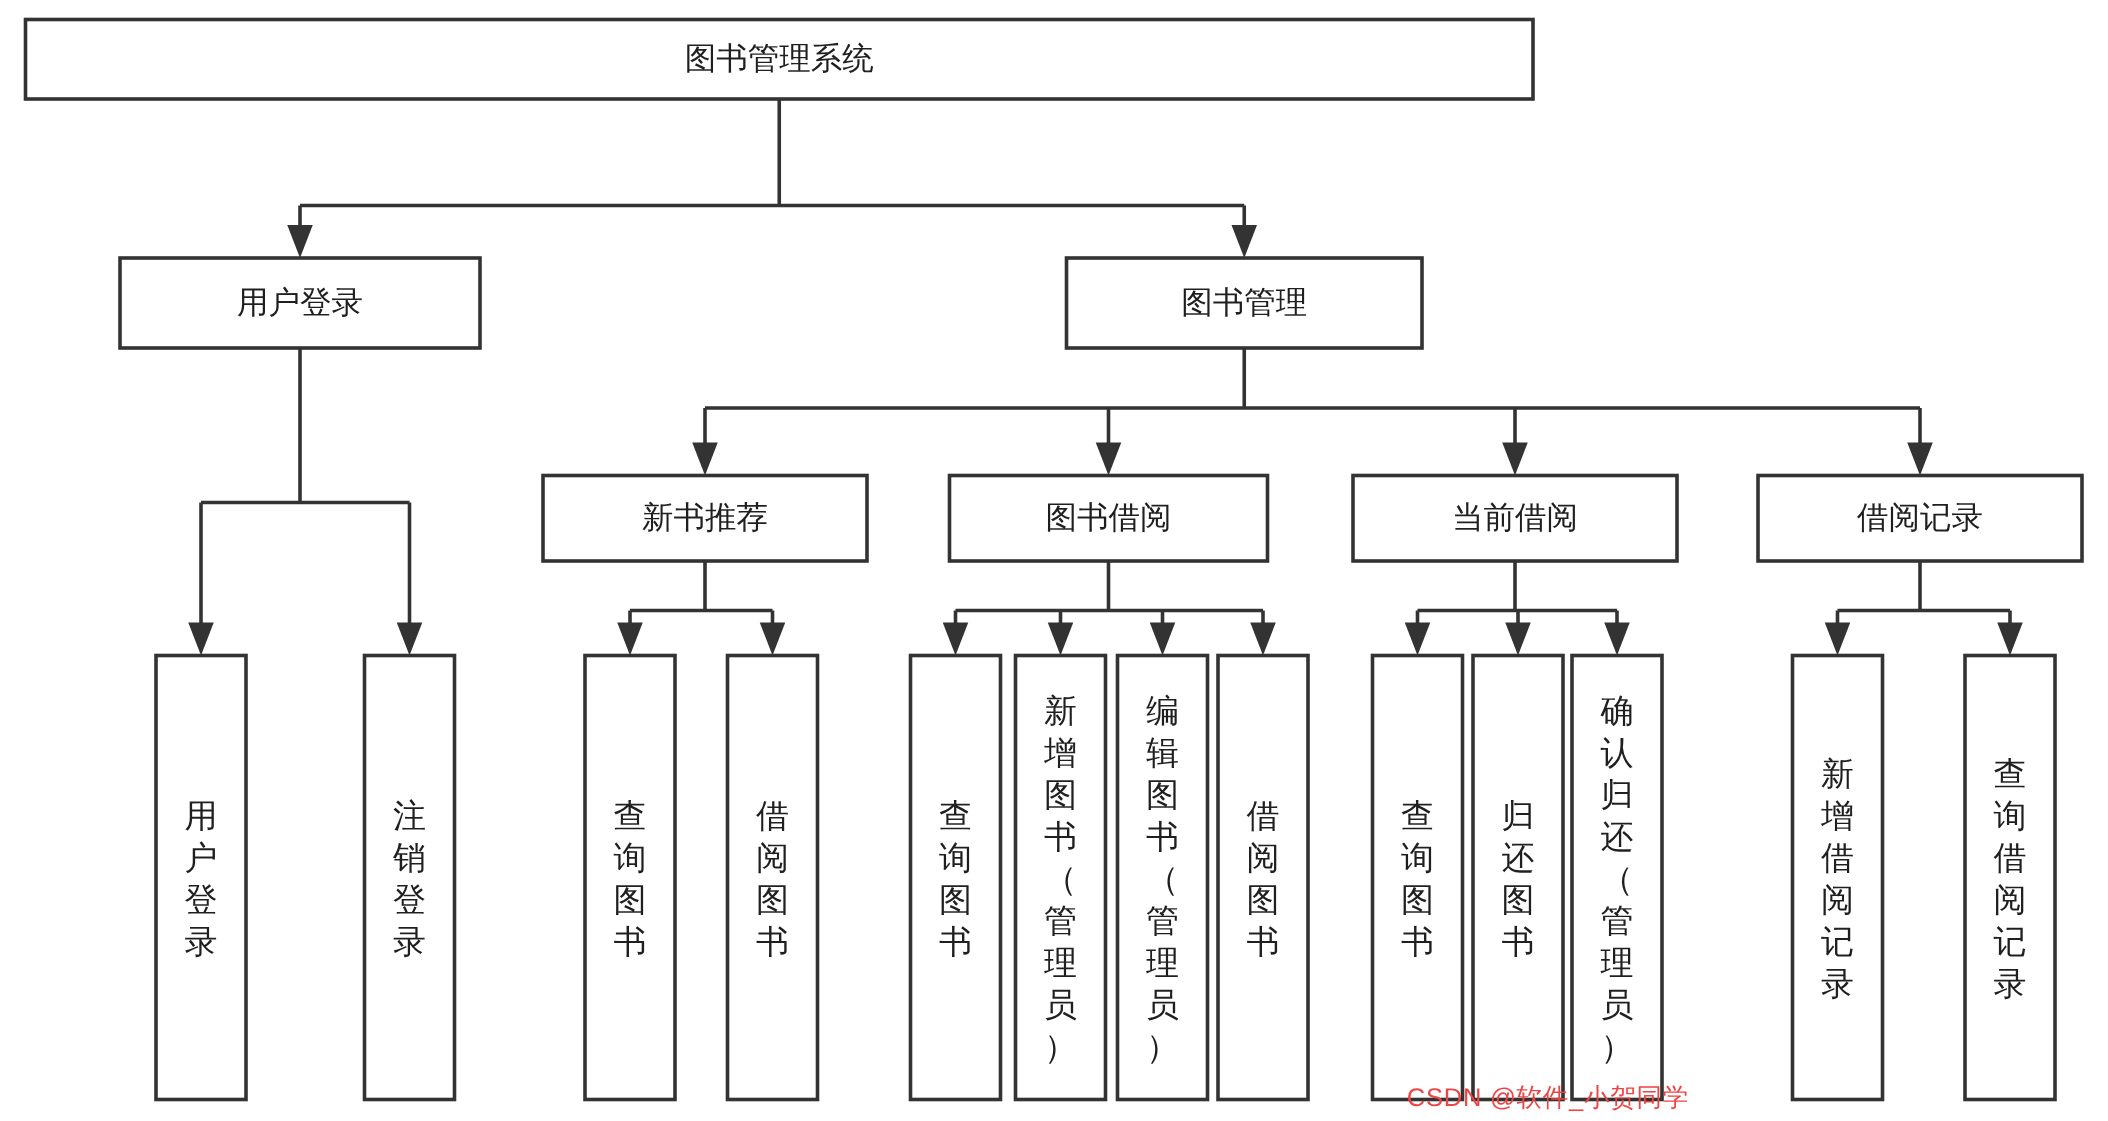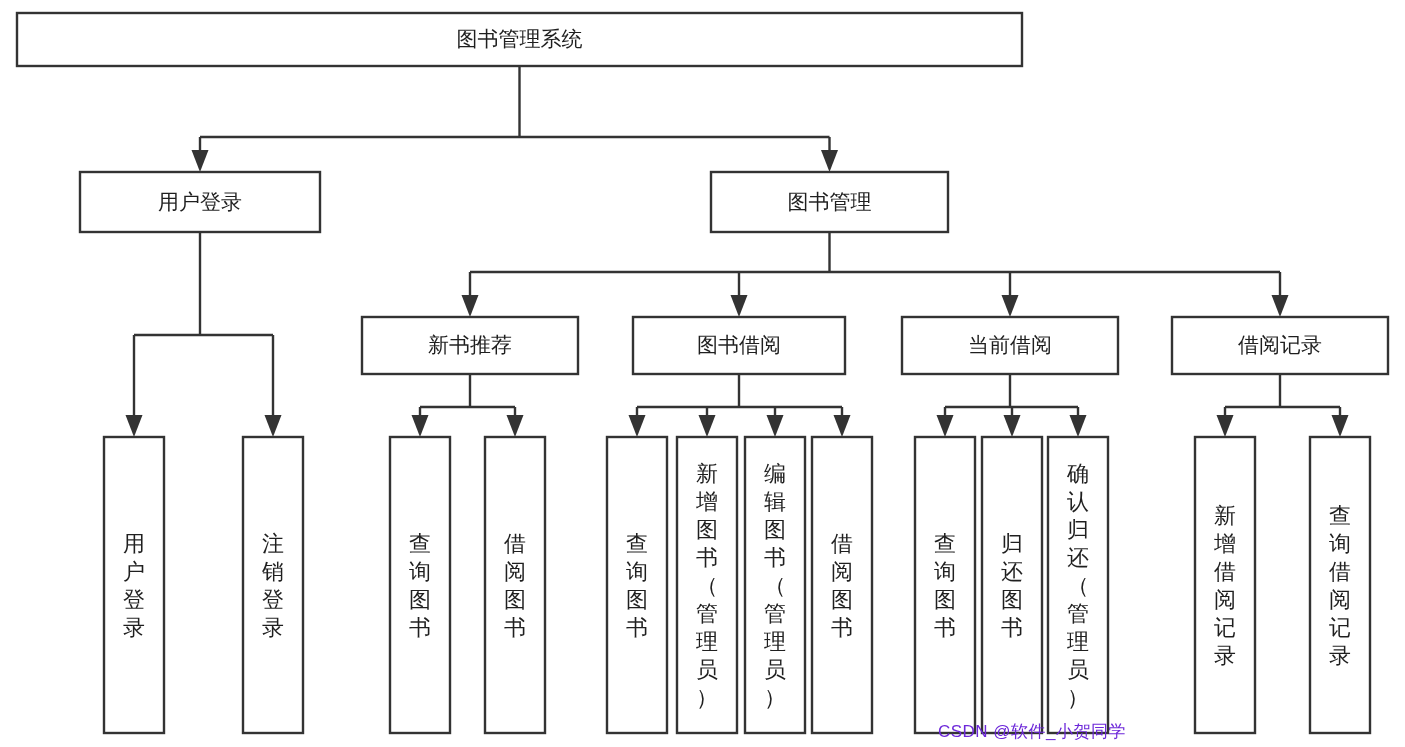--- a/index.html
+++ b/index.html
@@ -53,21 +53,21 @@
   .arrow-head {
     fill: #333333;
     stroke: none;
   }
   .watermark {
     position: absolute;
     right: 8px;
     bottom: 4px;
     font-family: "Liberation Sans", "DejaVu Sans", sans-serif;
     font-size: 17px;
-    color: #6d28d9;
+    color: #ef4444;
     letter-spacing: 0.5px;
     white-space: nowrap;
     pointer-events: none;
   }
 </style>
 </head>
 <body>
 
 <div id="diagram-root">
   <svg id="flow-svg" viewBox="0 0 1405 747">

